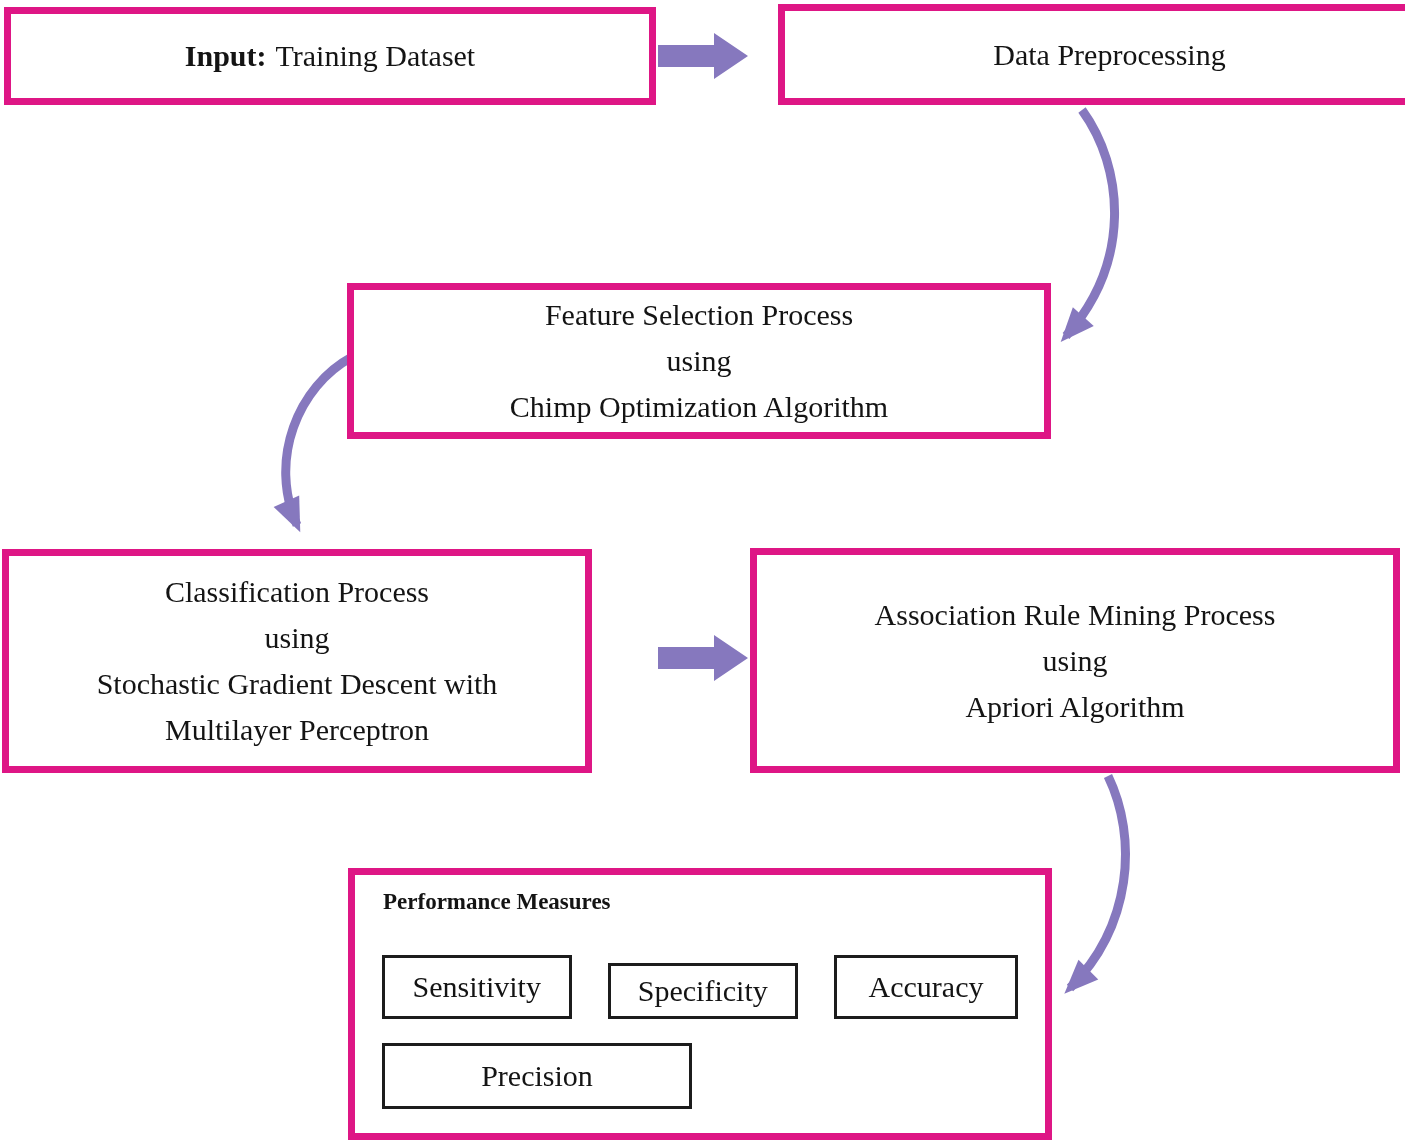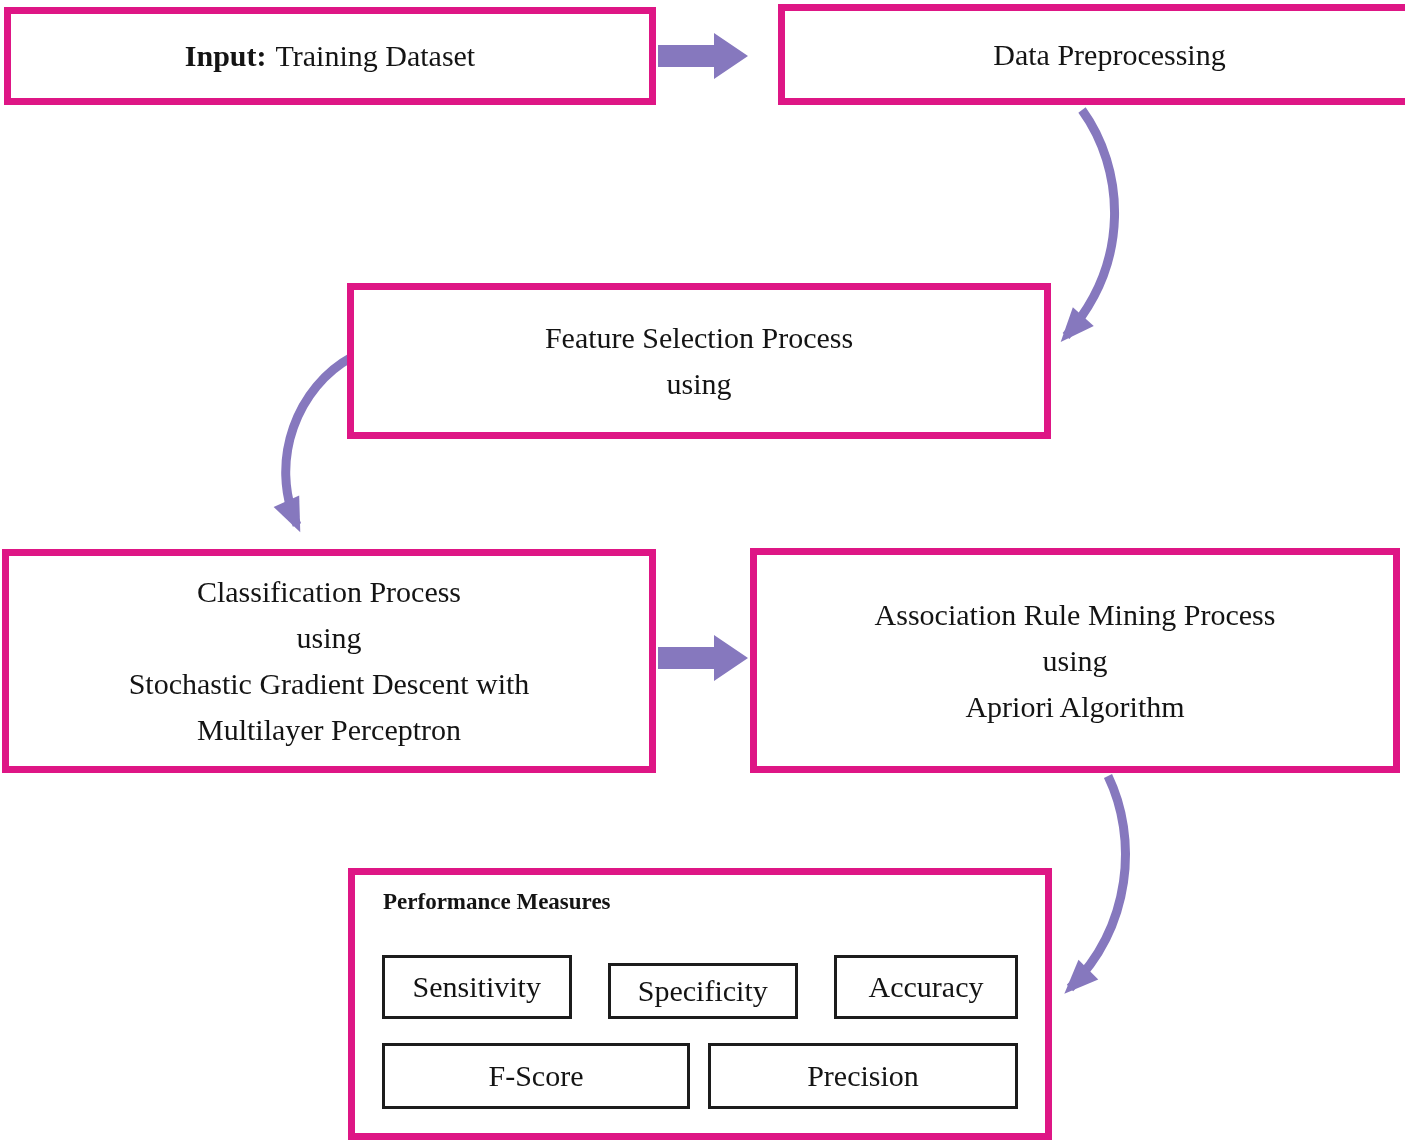--- a/index.html
+++ b/index.html
@@ -31,21 +31,21 @@
     justify-content: center;
     text-align: center;
     font-size: 30px;
     line-height: 46px;
     color: var(--text);
   }
 
   .box-input          { left: 4px;   top: 7px;   width: 652px; height: 98px; }
   .box-preprocessing  { left: 778px; top: 4px;   width: 651px; height: 101px; padding-left: 12px; }
   .box-feature        { left: 347px; top: 252px; width: 704px; height: 156px; margin-top: 31px; }
-  .box-classification { left: 2px;   top: 549px; width: 654px; height: 224px; }
+  .box-classification { left: 2px;   top: 549px; width: 590px; height: 224px; }
   .box-association    { left: 750px; top: 548px; width: 650px; height: 225px; }
 
   .bold { font-weight: bold; margin-top: 27px; }
   .label-gap { margin-left: 9px; }
 
   .box-performance {
     position: absolute;
     left: 348px; top: 868px; width: 704px; height: 272px;
     border: 7px solid var(--box-border);
     background: var(--background);
@@ -119,20 +119,21 @@
     </div>
   </div>
 
   <div class="flow-box box-preprocessing">
     <div>Data Preprocessing</div>
   </div>
 
   <div class="flow-box box-feature">
     <div>Feature Selection Process</div>
     <div>using</div>
+    <div>Chimp Optimization Algorithm</div>
   </div>
 
   <div class="flow-box box-classification">
     <div>Classification Process</div>
     <div>using</div>
     <div>Stochastic Gradient Descent with</div>
     <div>Multilayer Perceptron</div>
   </div>
 
   <div class="flow-box box-association">
@@ -142,18 +143,17 @@
   </div>
 
   <div class="box-performance">
     <div class="perf-title">Performance Measures</div>
     <div class="perf-row perf-row-1">
       <div class="measure-box m-sensitivity">Sensitivity</div>
       <div class="measure-box m-specificity">Specificity</div>
       <div class="measure-box m-accuracy">Accuracy</div>
     </div>
     <div class="perf-row perf-row-2">
-      <div class="measure-box m-fscore">F-Score</div>
       <div class="measure-box m-precision">Precision</div>
     </div>
   </div>
 
 </div>
 
 </body></html>

